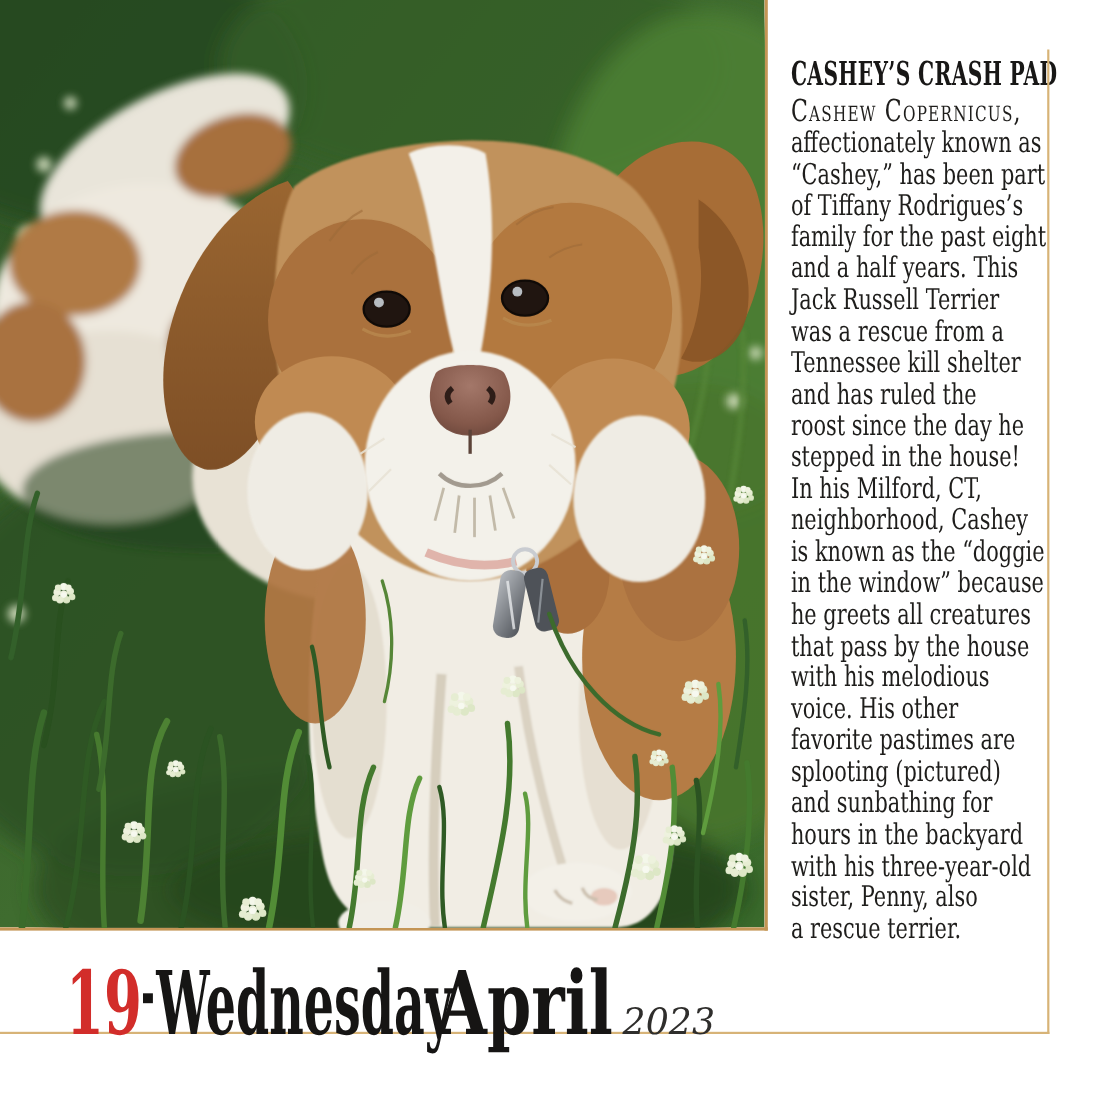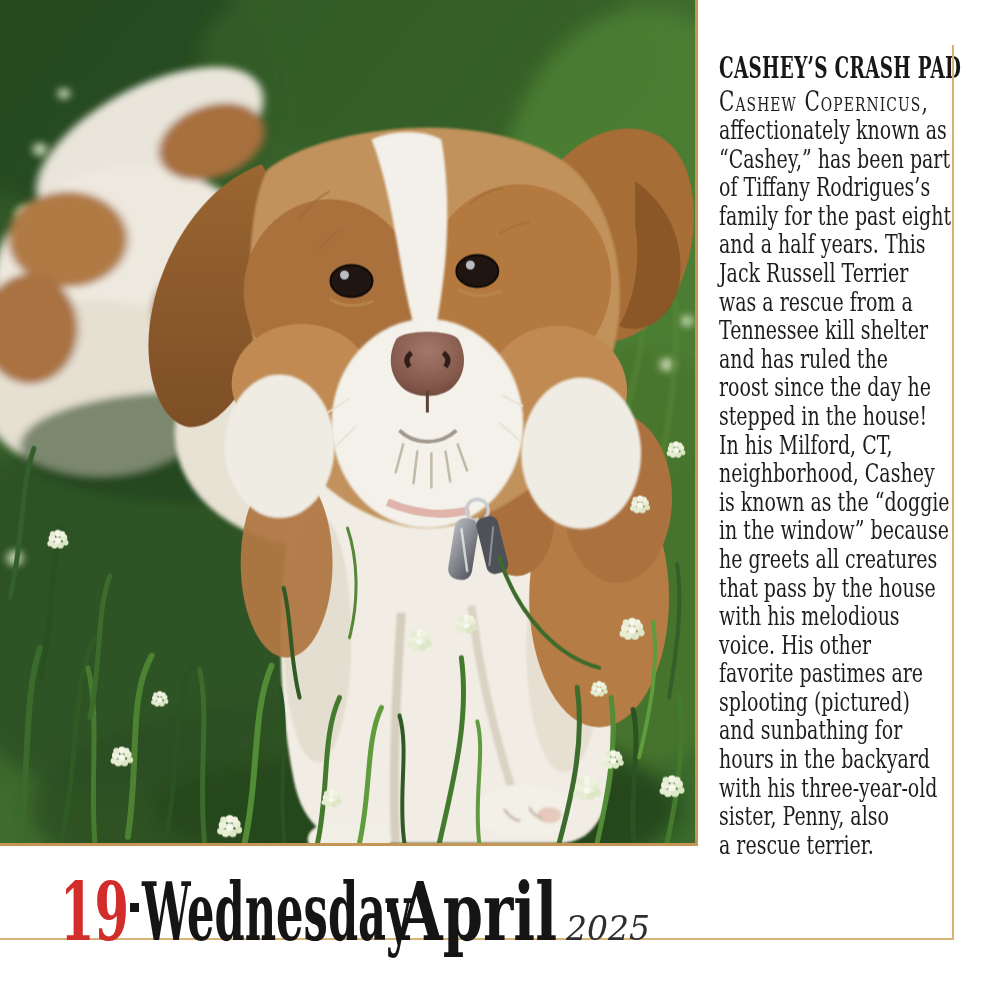--- a/index.html
+++ b/index.html
@@ -293,16 +293,16 @@
 
   <div class="frame-right"></div>
   <div class="frame-bottom"></div>
 
   <footer>
     <span class="date-word day">19</span>
     <span class="sq sq1"></span>
     <span class="date-word w-weekday">Wednesday</span>
     <span class="sq sq2"></span>
     <span class="date-word w-month">April</span>
-    <span class="year">2025</span>
+    <span class="year">2023</span>
   </footer>
 
 </div>
 
 </body></html>

